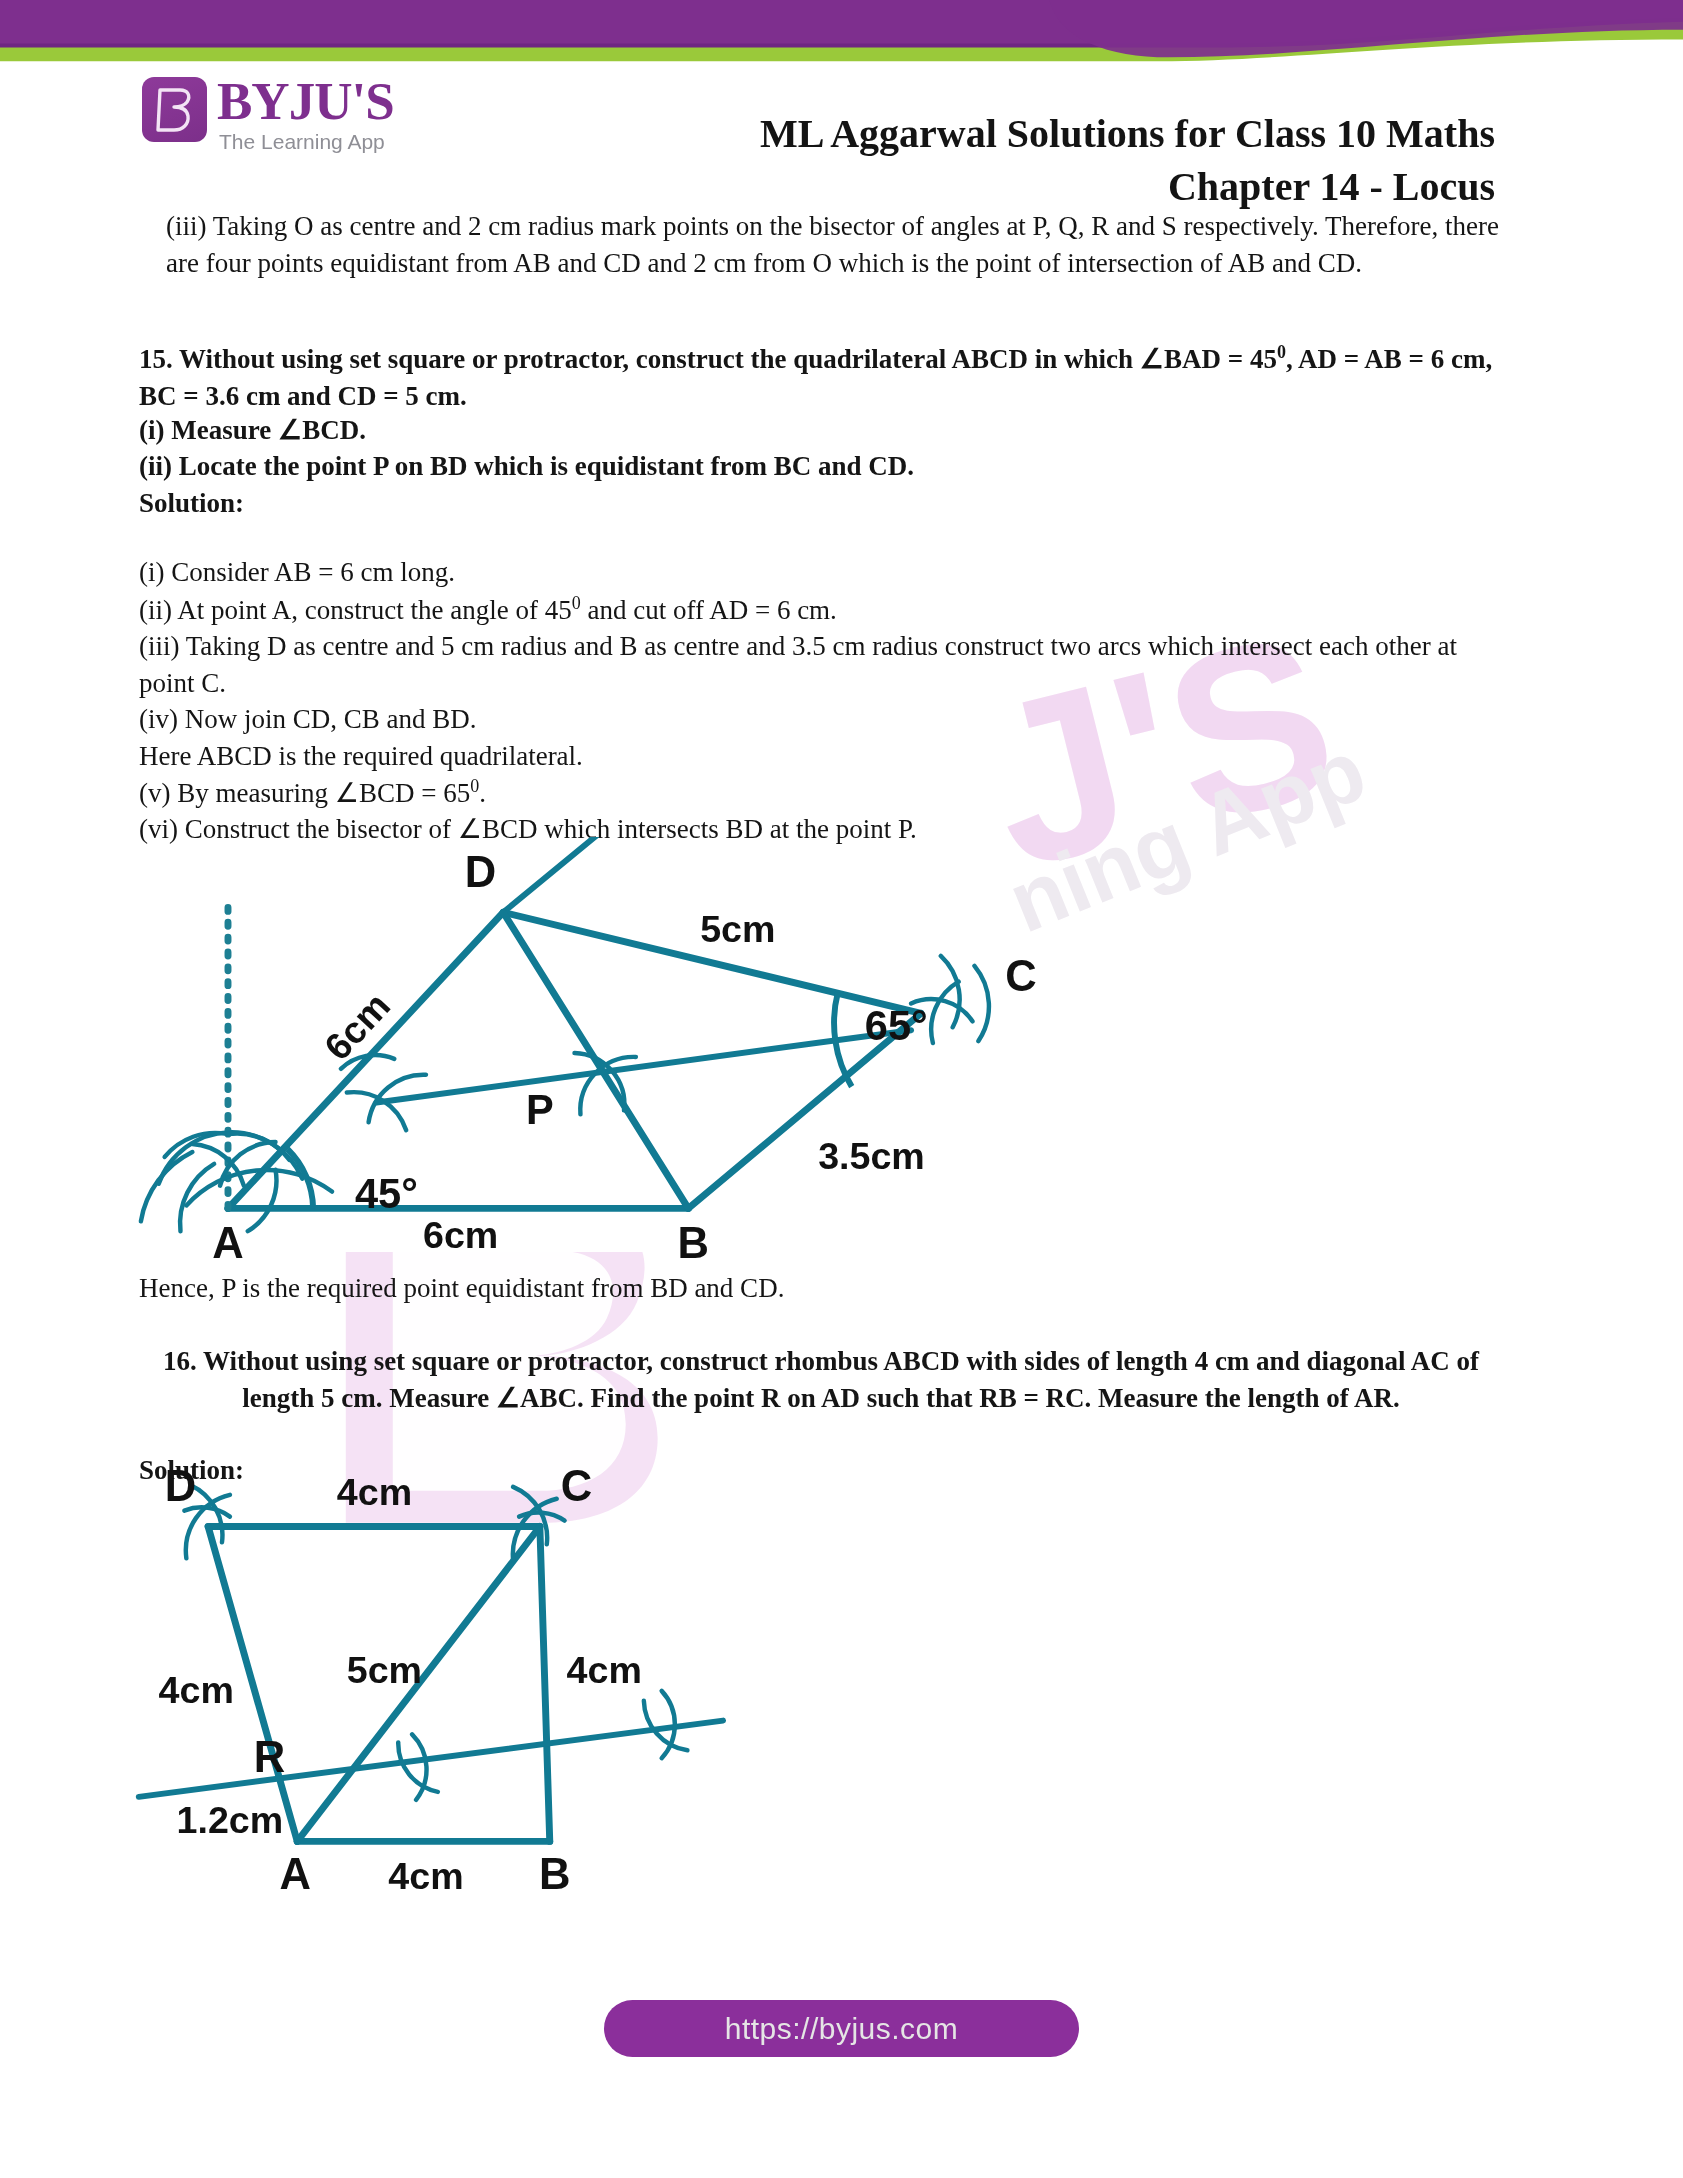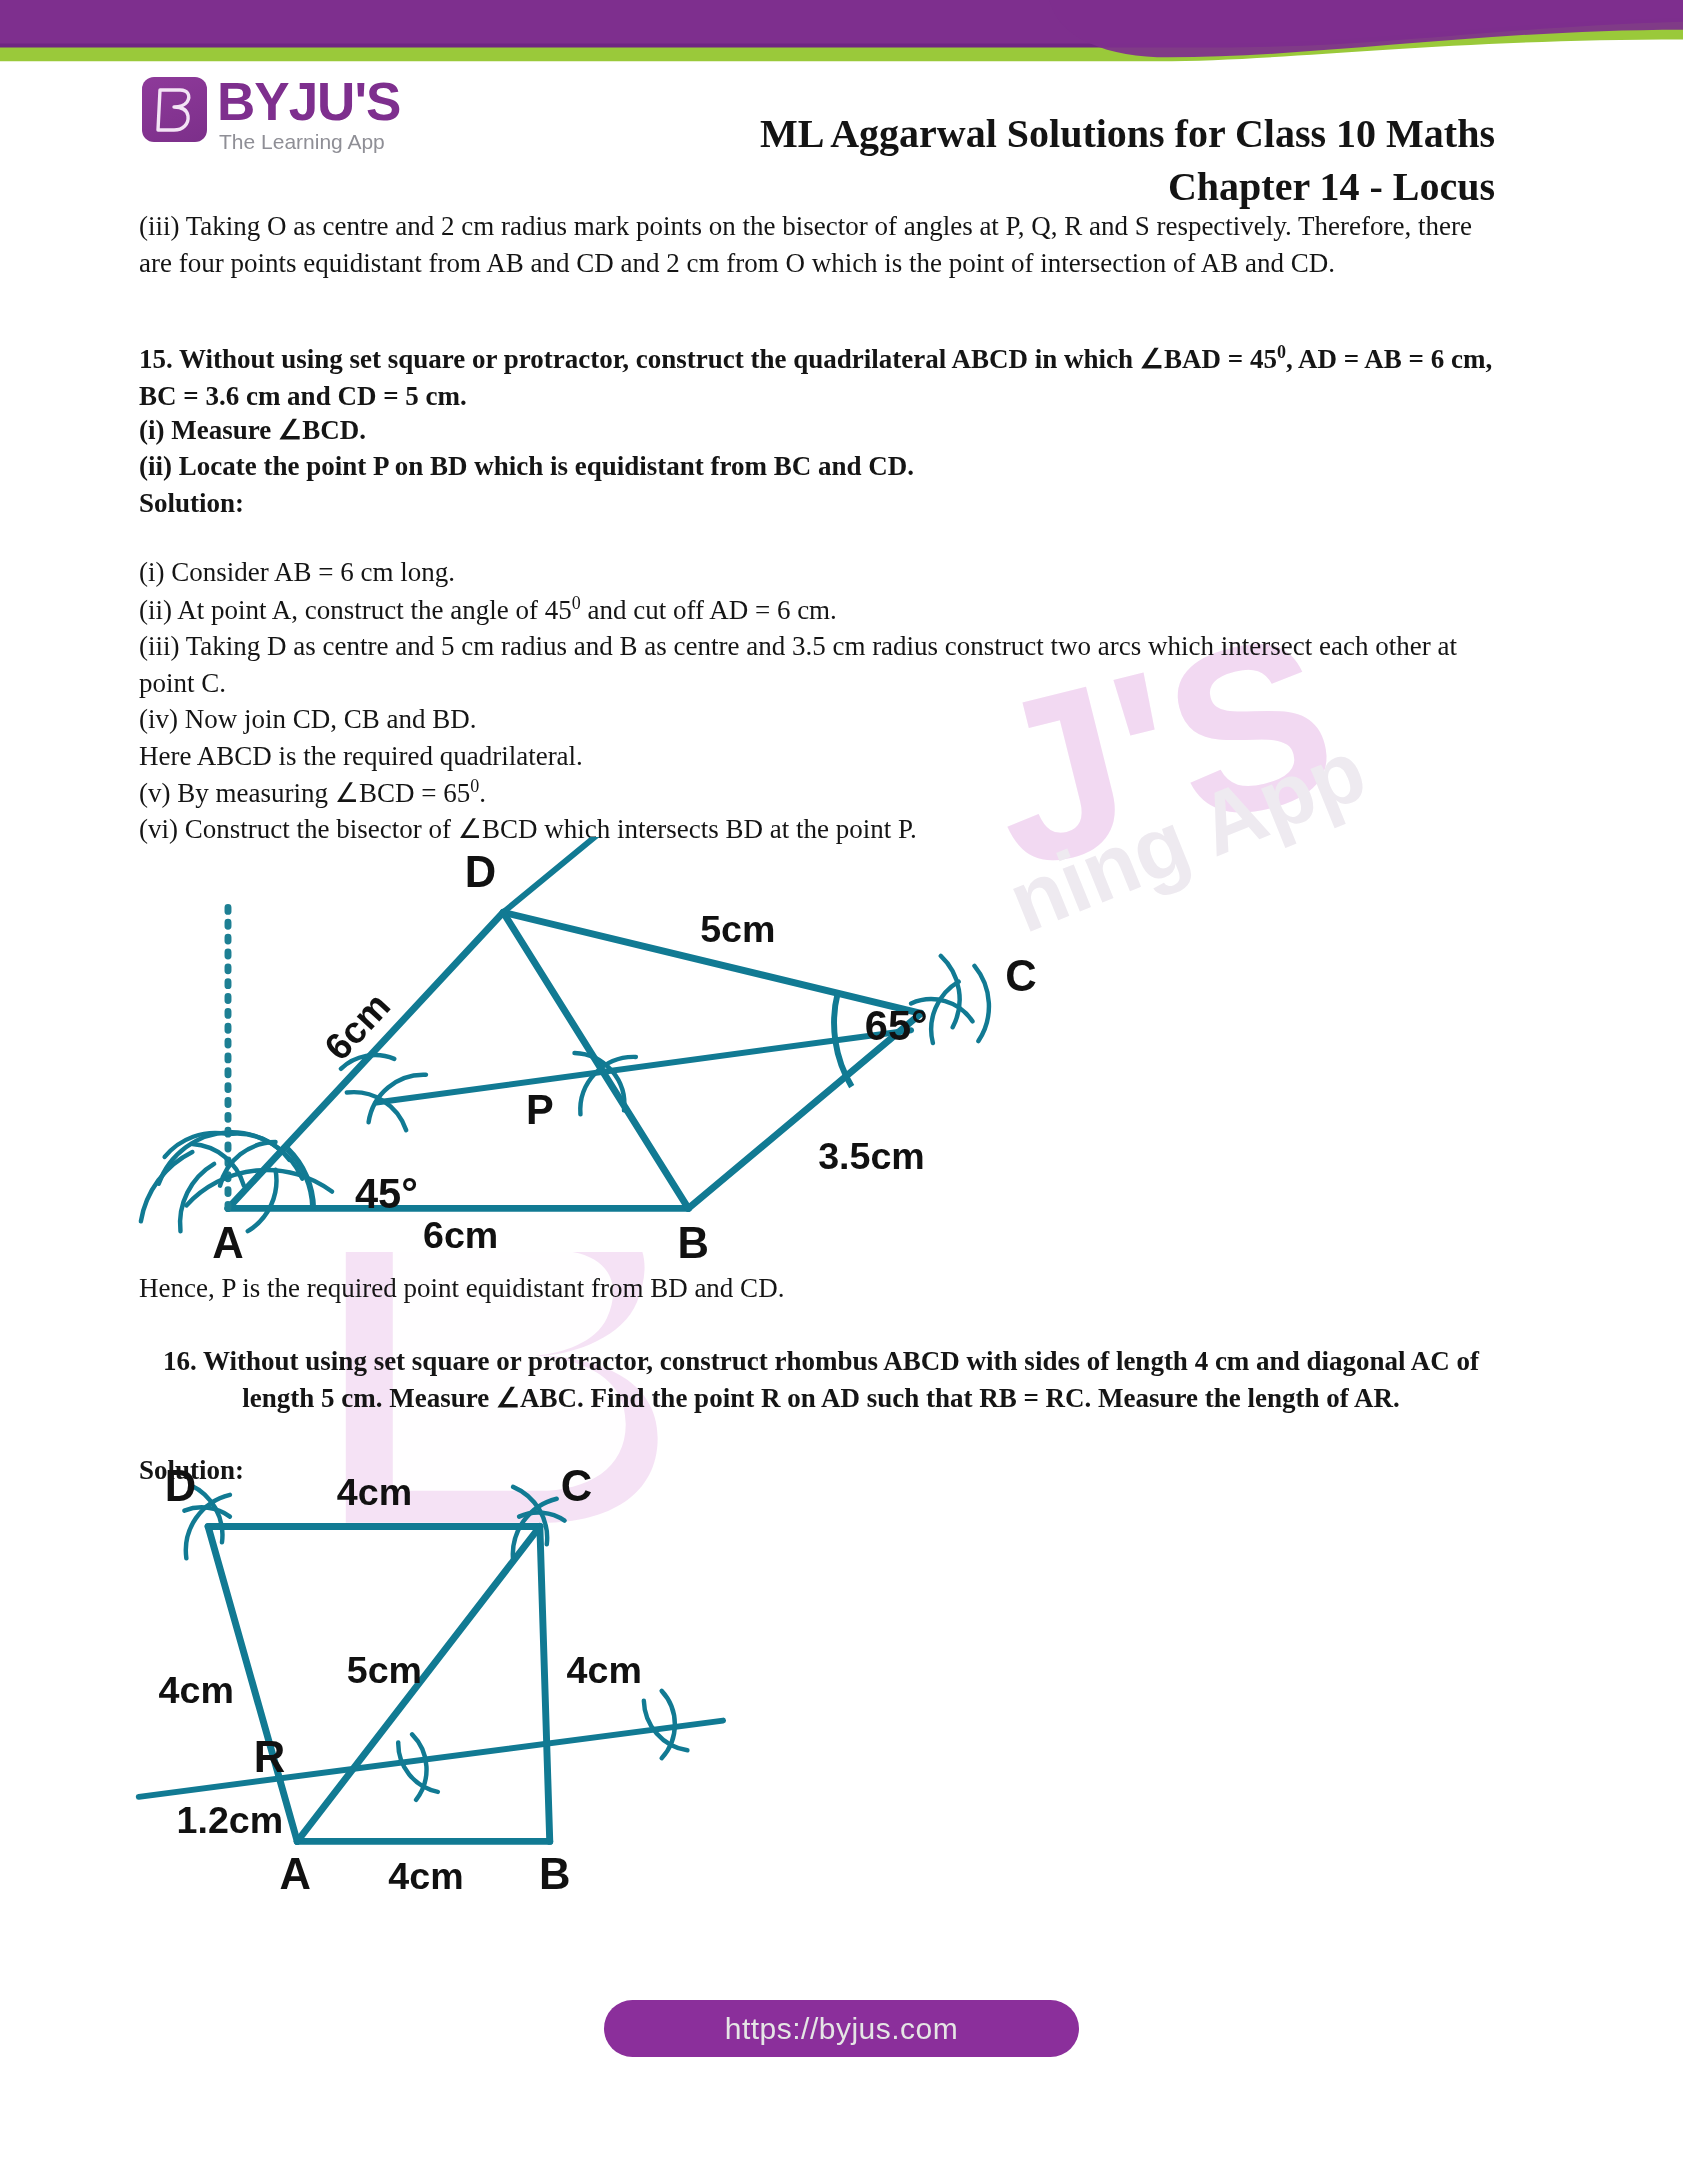--- a/index.html
+++ b/index.html
@@ -40,21 +40,21 @@
     background: linear-gradient(160deg, #8e3a9a 0%, #7c2f8a 100%);
   }
   #logo-mark-glyph {
     position: absolute;
     left: 12px; top: 9px;
     width: 40px; height: 48px;
   }
   #logo-word {
     position: absolute;
     left: 75px; top: -2px;
-    font-family: Liberation Sans, sans-serif;
+    font-family: Liberation Serif, serif;
     font-weight: bold;
     font-size: 53px;
     letter-spacing: -1px;
     color: #7e2f8e;
     line-height: 1;
   }
   #logo-tag {
     position: absolute;
     left: 77px; top: 54px;
     font-family: "Liberation Sans", sans-serif;
@@ -166,21 +166,21 @@
 
 <div id="page-title">ML Aggarwal Solutions for Class 10 Maths Chapter 14 - Locus</div>
 
 <div class="wm" id="wm-js">J'S</div>
 <div class="wm" id="wm-ningapp">ning App</div>
 <svg class="wm" id="wm-bigb" viewBox="0 0 360 330">
   <path d="M20,0 L250,0 C330,0 352,40 330,95 C315,132 265,150 230,152 C285,155 352,175 352,240 C352,300 300,330 230,330 L20,330 Z" fill="#f3ddf3" opacity="0.85" transform="translate(0,-40) scale(0.95)"></path>
   <path d="M70,40 L240,40 C300,40 315,75 298,112 C286,138 250,150 222,152 C268,156 318,172 318,225 C318,272 278,296 225,296 L70,296 Z" fill="#ffffff" opacity="0.95" transform="translate(0,-40) scale(0.95)"></path>
 </svg>
 
-<div class="para" style="top:208px;">(iii) Taking O as centre and 2 cm radius mark points on the bisector of angles at P, Q, R and S respectively. Therefore, there are four points equidistant from AB and CD and 2 cm from O which is the point of intersection of AB and CD.</div>
+<div class="para" style="top:208px;margin-left:27px;">(iii) Taking O as centre and 2 cm radius mark points on the bisector of angles at P, Q, R and S respectively. Therefore, there are four points equidistant from AB and CD and 2 cm from O which is the point of intersection of AB and CD.</div>
 
 <div class="para bold" style="top:340px;">
   <span>15. Without using set square or protractor, construct the quadrilateral ABCD in which ∠BAD = 45</span><span class="sup">0</span><span>, AD = AB = 6 cm, BC = 3.6 cm and CD = 5 cm.</span>
 </div>
 <div class="para bold" style="top:412px;">(i) Measure ∠BCD.</div>
 <div class="para bold" style="top:448px;">(ii) Locate the point P on BD which is equidistant from BC and CD.</div>
 <div class="para bold" style="top:485px;">Solution:</div>
 
 <div class="para" style="top:554px;">(i) Consider AB = 6 cm long.</div>
 <div class="para" style="top:591px;">

